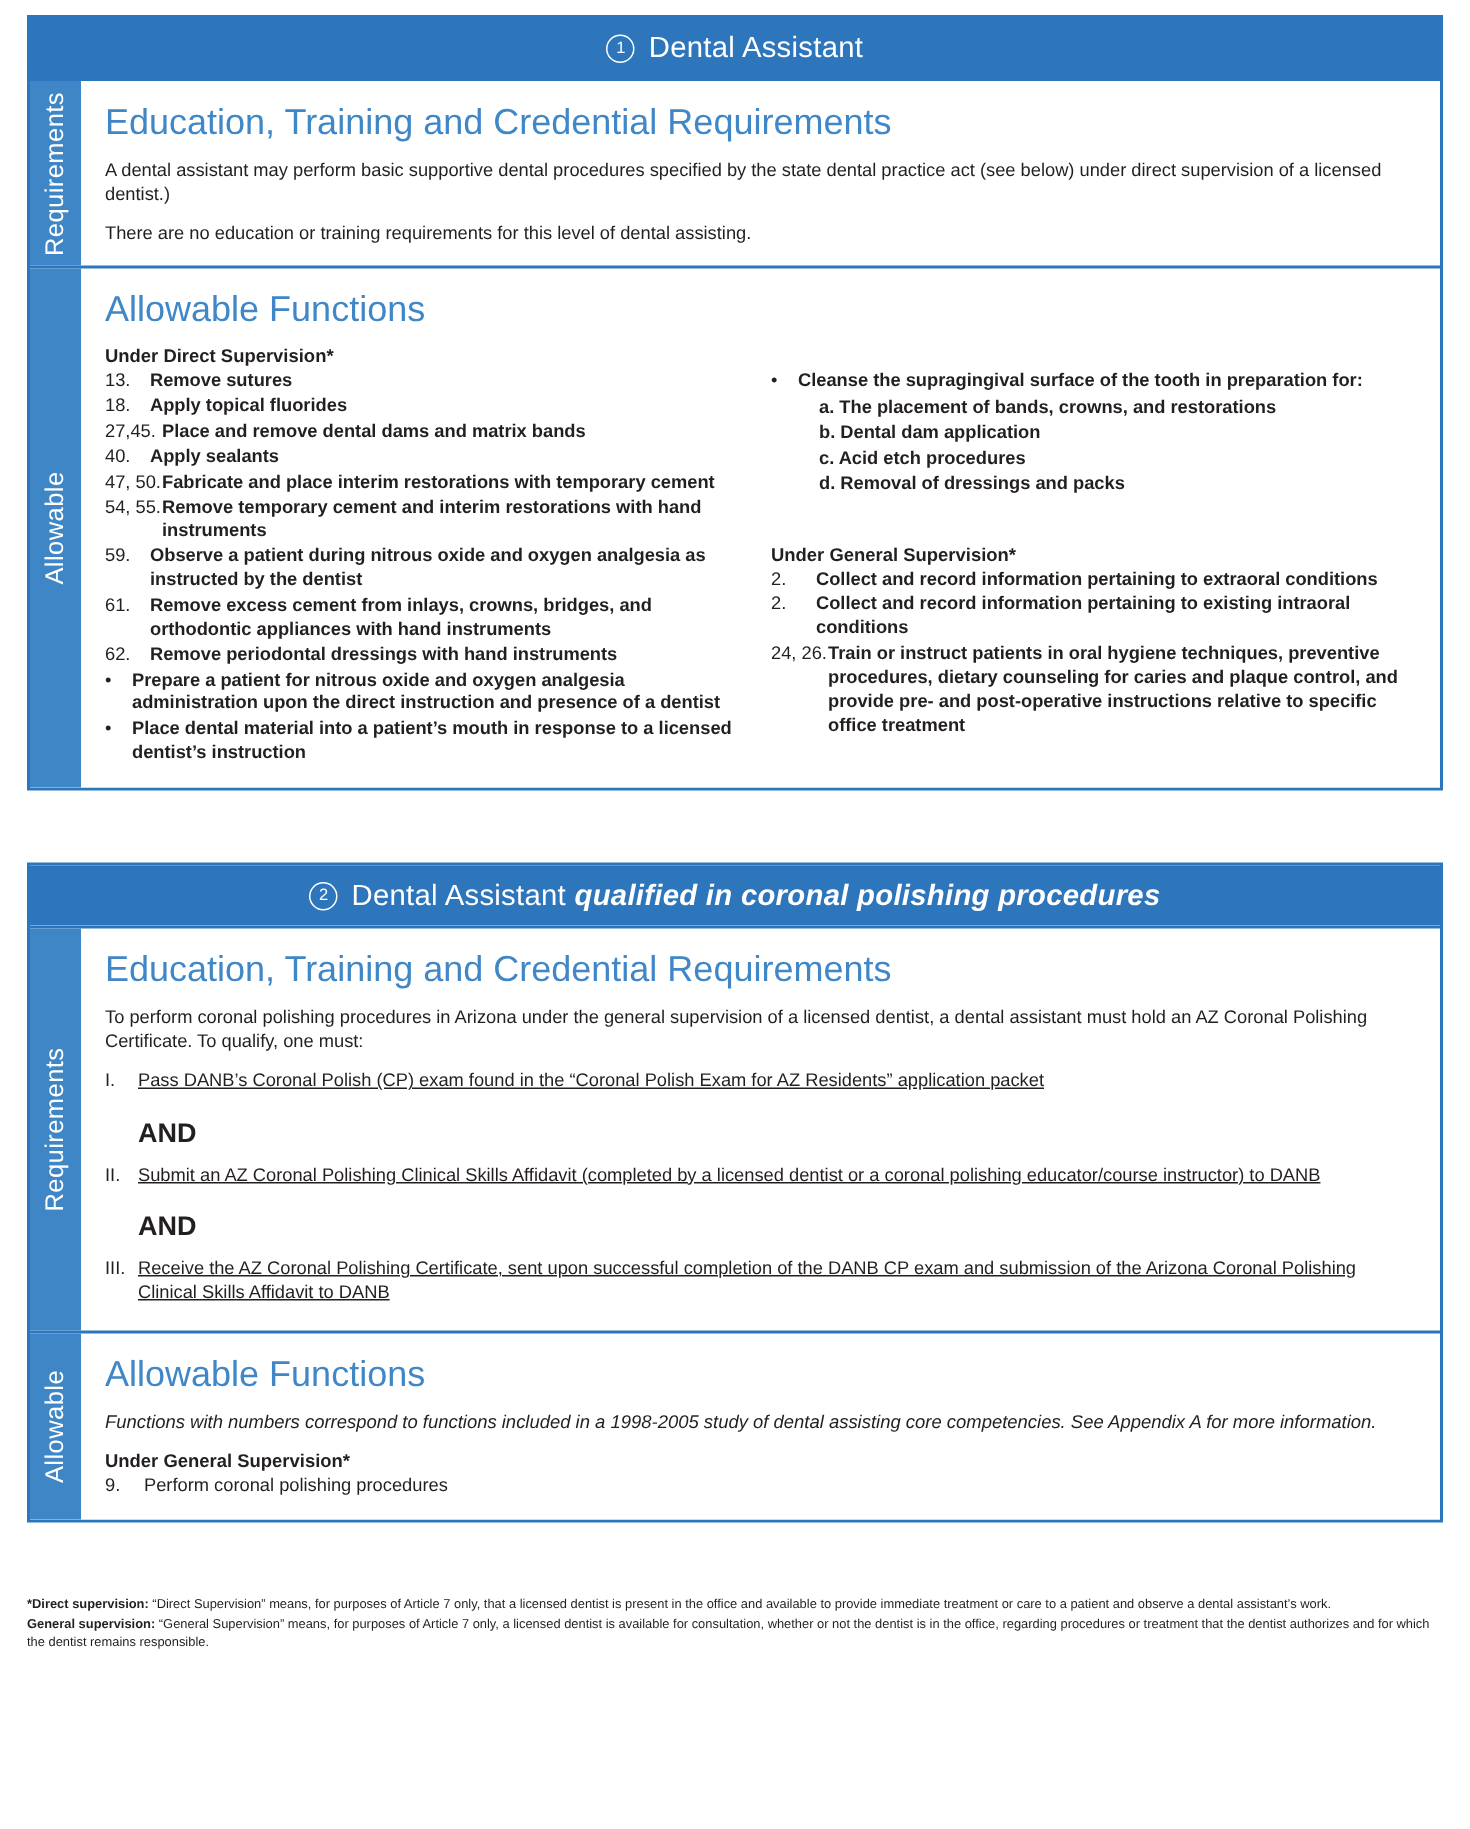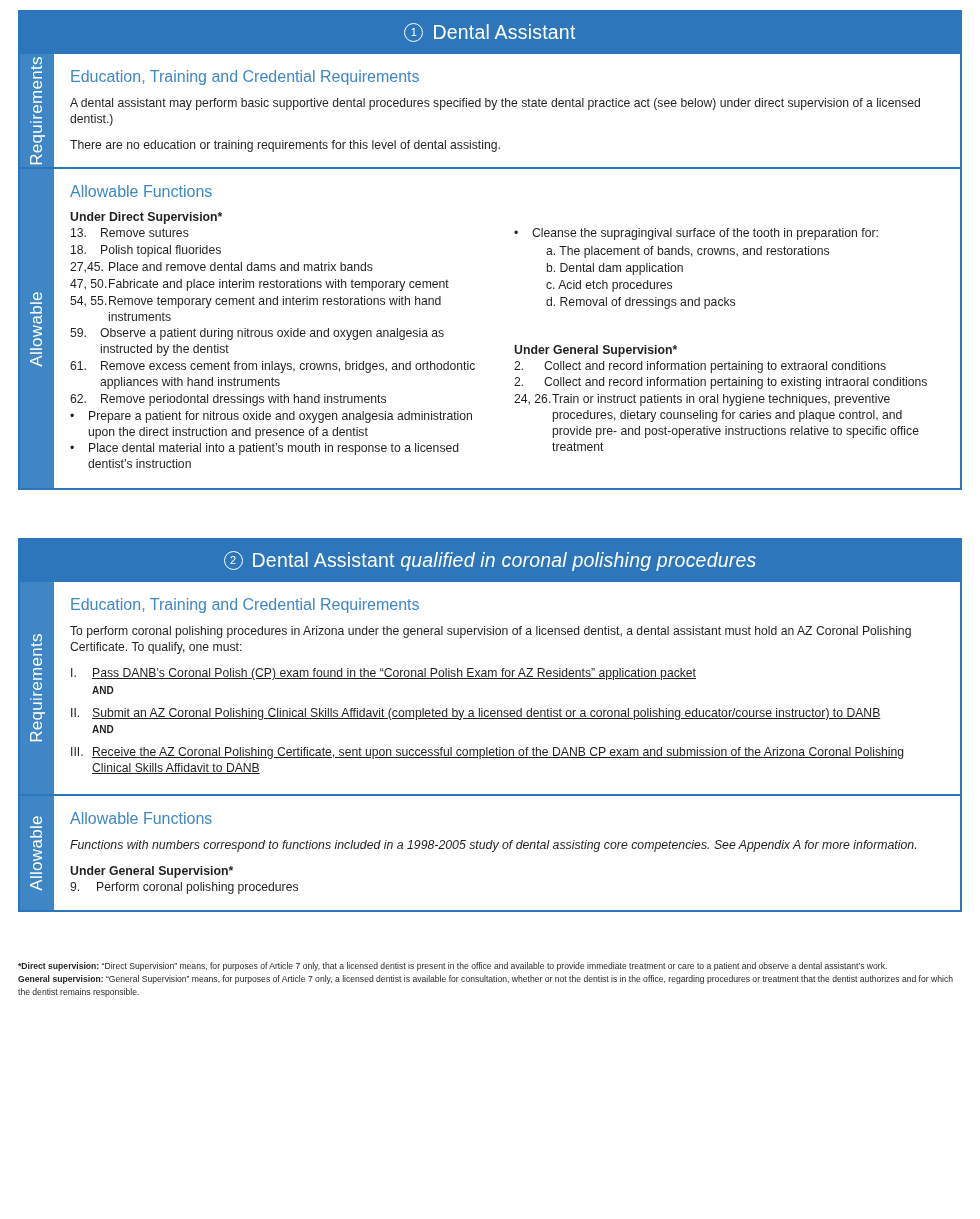--- a/index.html
+++ b/index.html
@@ -43,21 +43,21 @@
     font-size: 11px;
     display: inline-flex;
     align-items: center;
     justify-content: center;
     margin-right: 9px;
     line-height: 1;
     flex: none;
     background: transparent;
   }
   .hdr-title { font-weight: 400; }
-  .hdr-title .ital { font-style: italic; }
+  .hdr-title .ital { font-style: italic; font-weight: bold; }
 
   
   .section {
     display: flex;
     align-items: stretch;
     border-top: 2px solid #2b76bc;
     background: #ffffff;
   }
   .section:first-of-type { border-top: 0; }
   .side-tab {
@@ -77,21 +77,21 @@
     font-size: 17px;
     letter-spacing: .3px;
   }
   .section-body {
     flex: 1 1 auto;
     padding: 12px 16px 14px 16px;
     box-sizing: border-box;
   }
   .section-title {
     color: #3f87c7;
-    font-size: 16px;
+    font-size: 24px;
     font-weight: 400;
     margin: 2px 0 9px 0;
   }
   p.body {
     font-size: 12.2px;
     line-height: 1.32;
     margin: 0 0 10px 0;
   }
   p.body:last-child { margin-bottom: 0; }
   .sub-head {
@@ -125,21 +125,21 @@
     display: flex;
     margin-bottom: 1px;
   }
   ul.fnlist > li .num {
     flex: none;
     width: 30px;
     text-align: left;
   }
   ul.fnlist > li .num.wide { width: 38px; }
   ul.fnlist > li .num.bullet { width: 18px; }
-  ul.fnlist > li .txt { flex: 1 1 auto; }
+  ul.fnlist > li .txt { flex: 1 1 auto; font-weight: bold; }
   ul.sublist {
     list-style: none;
     margin: 1px 0 0 0;
     padding: 0 0 0 14px;
     font-size: 12.2px;
     line-height: 1.32;
   }
   ul.sublist li { margin-bottom: 1px; }
 
   .gap-block { height: 30px; }
@@ -149,23 +149,23 @@
     list-style: none;
     margin: 0;
     padding: 0;
     font-size: 12.2px;
     line-height: 1.34;
   }
   ul.roman > li { display: flex; margin-bottom: 3px; }
   ul.roman > li .rn { flex: none; width: 22px; }
   ul.roman > li .rtxt { flex: 1 1 auto; text-decoration: underline; }
   .and {
-    font-size: 10px;
+    font-size: 18px;
     font-weight: bold;
-    margin: 3px 0 9px 22px;
+    margin: 16px 0 9px 22px;
   }
 
   ul.plainnum {
     list-style: none;
     margin: 0;
     padding: 0;
     font-size: 12.2px;
     line-height: 1.3;
   }
   ul.plainnum > li { display: flex; }
@@ -213,25 +213,29 @@
         <div class="cols">
           <div class="col left">
             <div class="sub-head">Under Direct Supervision*</div>
             <ul class="fnlist">
               <li>
                   <span class="num">13.</span>
                   <span class="txt">Remove sutures</span>
                 </li>
               <li>
                   <span class="num">18.</span>
-                  <span class="txt">Polish topical fluorides</span>
+                  <span class="txt">Apply topical fluorides</span>
                 </li>
               <li>
                   <span class="num wide">27,45.</span>
                   <span class="txt">Place and remove dental dams and matrix bands</span>
+                </li>
+              <li>
+                  <span class="num">40.</span>
+                  <span class="txt">Apply sealants</span>
                 </li>
               <li>
                   <span class="num wide">47, 50.</span>
                   <span class="txt">Fabricate and place interim restorations with temporary cement</span>
                 </li>
               <li>
                   <span class="num wide">54, 55.</span>
                   <span class="txt">Remove temporary cement and interim restorations with hand instruments</span>
                 </li>
               <li>

